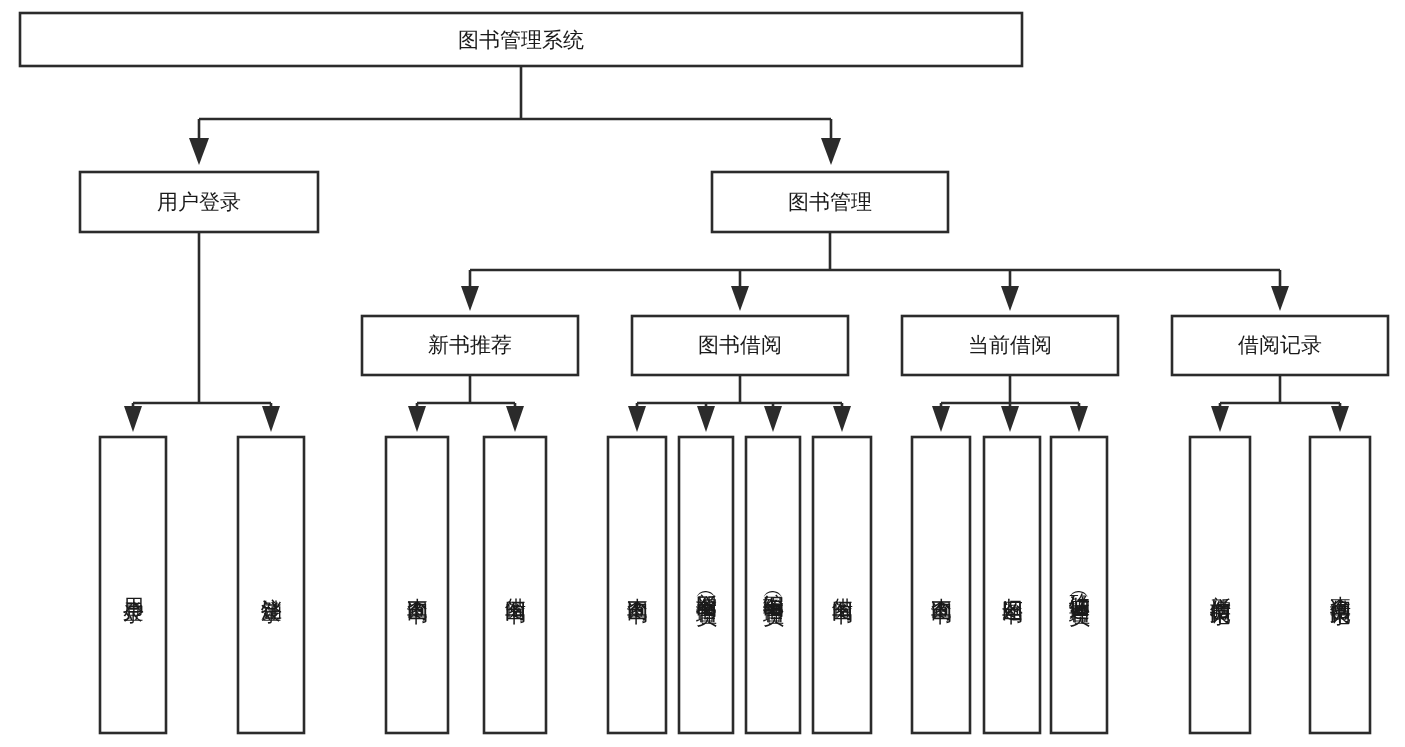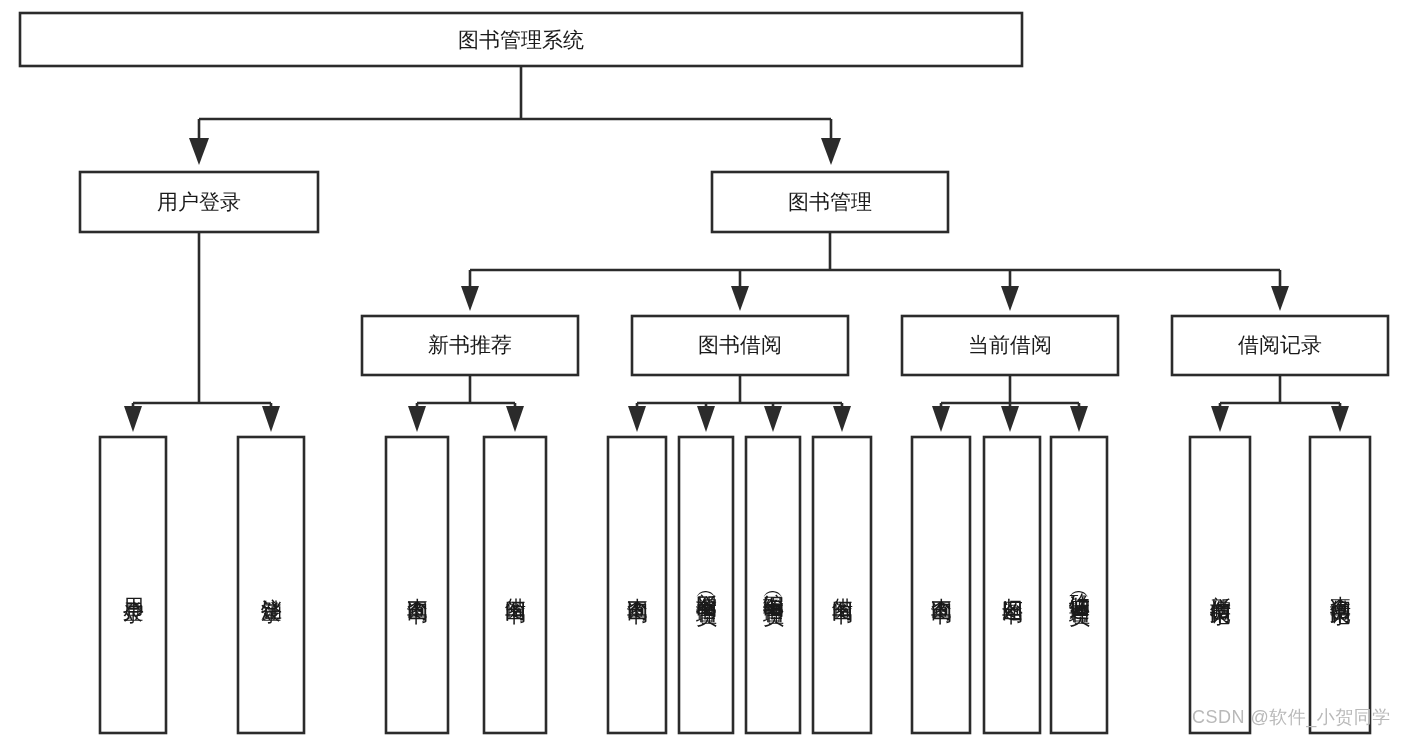--- a/index.html
+++ b/index.html
@@ -186,15 +186,14 @@
   <div class="node-label-v" style="left:608px; top:437px; width:58px; height:296px;">查询图书</div>
   <div class="node-label-v" style="left:679px; top:437px; width:54px; height:296px;">新增图书（管理员）</div>
   <div class="node-label-v" style="left:746px; top:437px; width:54px; height:296px;">编辑图书（管理员）</div>
   <div class="node-label-v" style="left:813px; top:437px; width:58px; height:296px;">借阅图书</div>
   <div class="node-label-v" style="left:912px; top:437px; width:58px; height:296px;">查询图书</div>
   <div class="node-label-v" style="left:984px; top:437px; width:56px; height:296px;">归还图书</div>
   <div class="node-label-v" style="left:1051px; top:437px; width:56px; height:296px;">确认归还（管理员）</div>
   <div class="node-label-v" style="left:1190px; top:437px; width:60px; height:296px;">新增借阅记录</div>
   <div class="node-label-v" style="left:1310px; top:437px; width:60px; height:296px;">查询借阅记录</div>
 
-  <div class="watermark" style="left:1192px; top:705px;">CSDN @软件_小贺同学</div>
 
 </div>
 
 </body></html>

